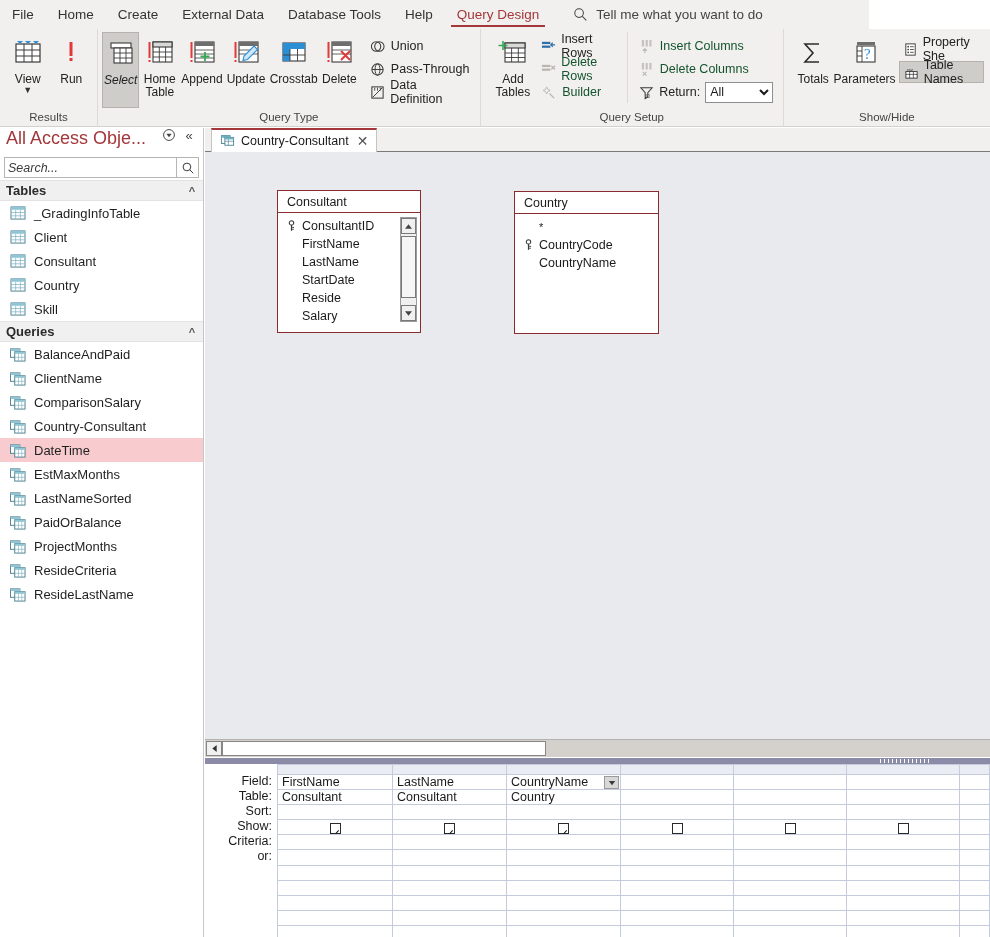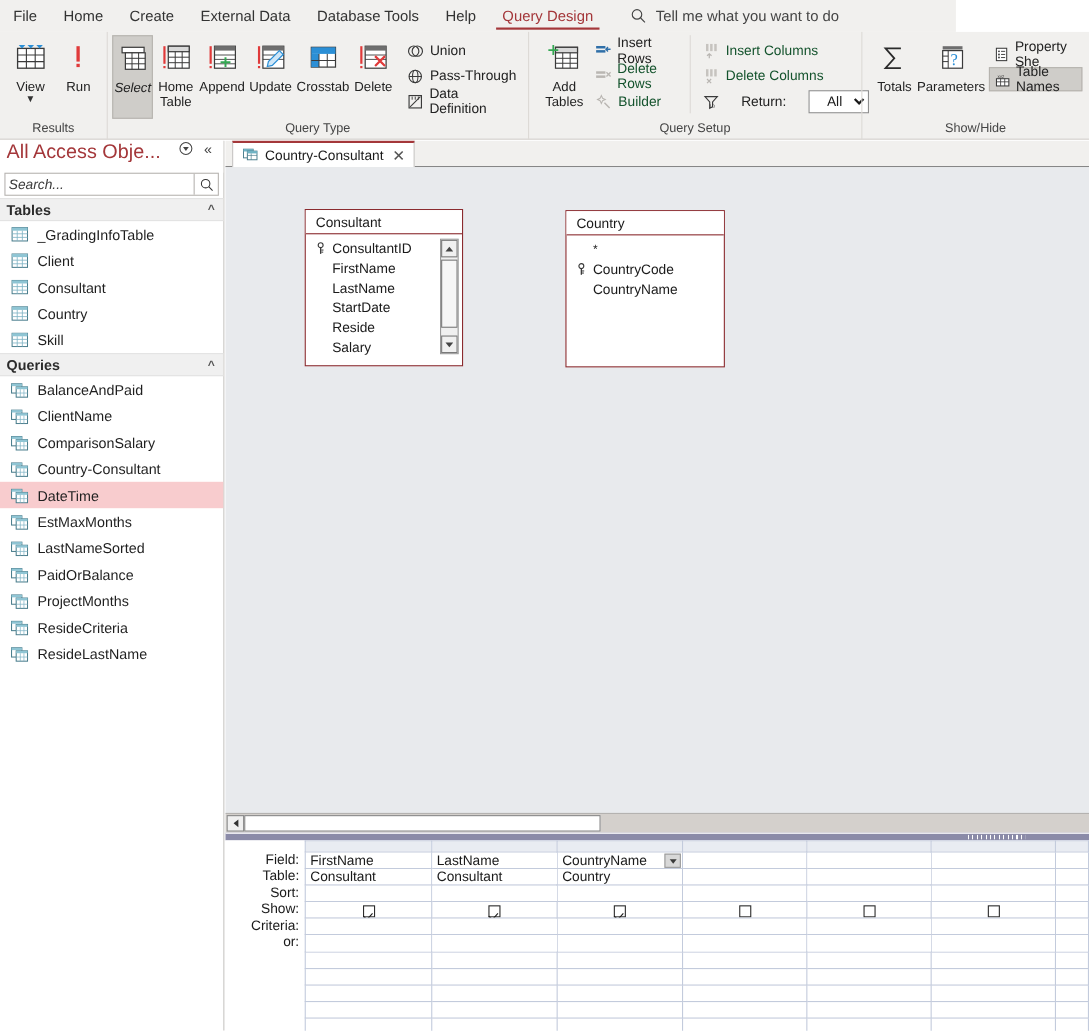--- a/index.html
+++ b/index.html
@@ -60,21 +60,21 @@
     display: flex; align-items: center; gap: 5px;
     height: 22px; padding: 0 4px; cursor: default; font-size: 12.5px; color: #222;
   }
   .small-btn.dis { color: #14532d; }
   .small-btn .ico { width: 16px; height: 16px; display: flex; align-items: center; justify-content: center; }
   .smallcol { display: flex; flex-direction: column; gap: 1px; padding-top: 3px; }
 
   .ret-select {
     width: 70px; height: 21px; border: 1px solid #8f8f8f; background: #fff;
     font-family: "Liberation Sans", sans-serif; font-size: 12.5px; color: #1a1a1a;
-    padding-left: 12px;
+    padding-left: 0;
   }
 
   .toggle-on { background: #cfcdc9; border: 1px solid #b6b3ae; }
 
   
   .navpane {
     position: absolute; left: 0; top: 128px; width: 204px; bottom: 0;
     background: #ffffff; border-right: 1px solid #c8c6c4;
   }
   .nav-header {
@@ -458,21 +458,21 @@
             <span class="ico">
               <svg width="15" height="15" viewBox="0 0 16 16">
                   <rect x="3" y="1" width="2.4" height="7" fill="#c6c3bf"></rect>
                   <rect x="7" y="1" width="2.4" height="7" fill="#c6c3bf"></rect>
                   <rect x="11" y="1" width="2.4" height="7" fill="#c6c3bf"></rect>
                   <path d="M4 10.5 l4 4 M8 10.5 l-4 4" stroke="#b9b6b2" stroke-width="1.2"></path>
                 </svg>
             </span>
             <span>Delete Columns</span>
           </div>
-          <div class="small-btn" style="gap:20px">
+          <div class="small-btn" style="gap:5px">
             <span class="ico">
               <svg width="15" height="15" viewBox="0 0 16 16">
                   <path d="M2 3 h12 l-4.6 5.2 v4.6 l-2.8 1.6 v-6.2 z" fill="none" stroke="#3a3a3a" stroke-width="1.1"></path>
                   <text x="6" y="14" font-size="5" fill="#3a3a3a" font-family="sans-serif">10</text>
                 </svg>
             </span>
             <span>Return:</span>
             <select class="ret-select">
               <option>All</option><option>5</option><option>25</option><option>100</option>
             </select>

